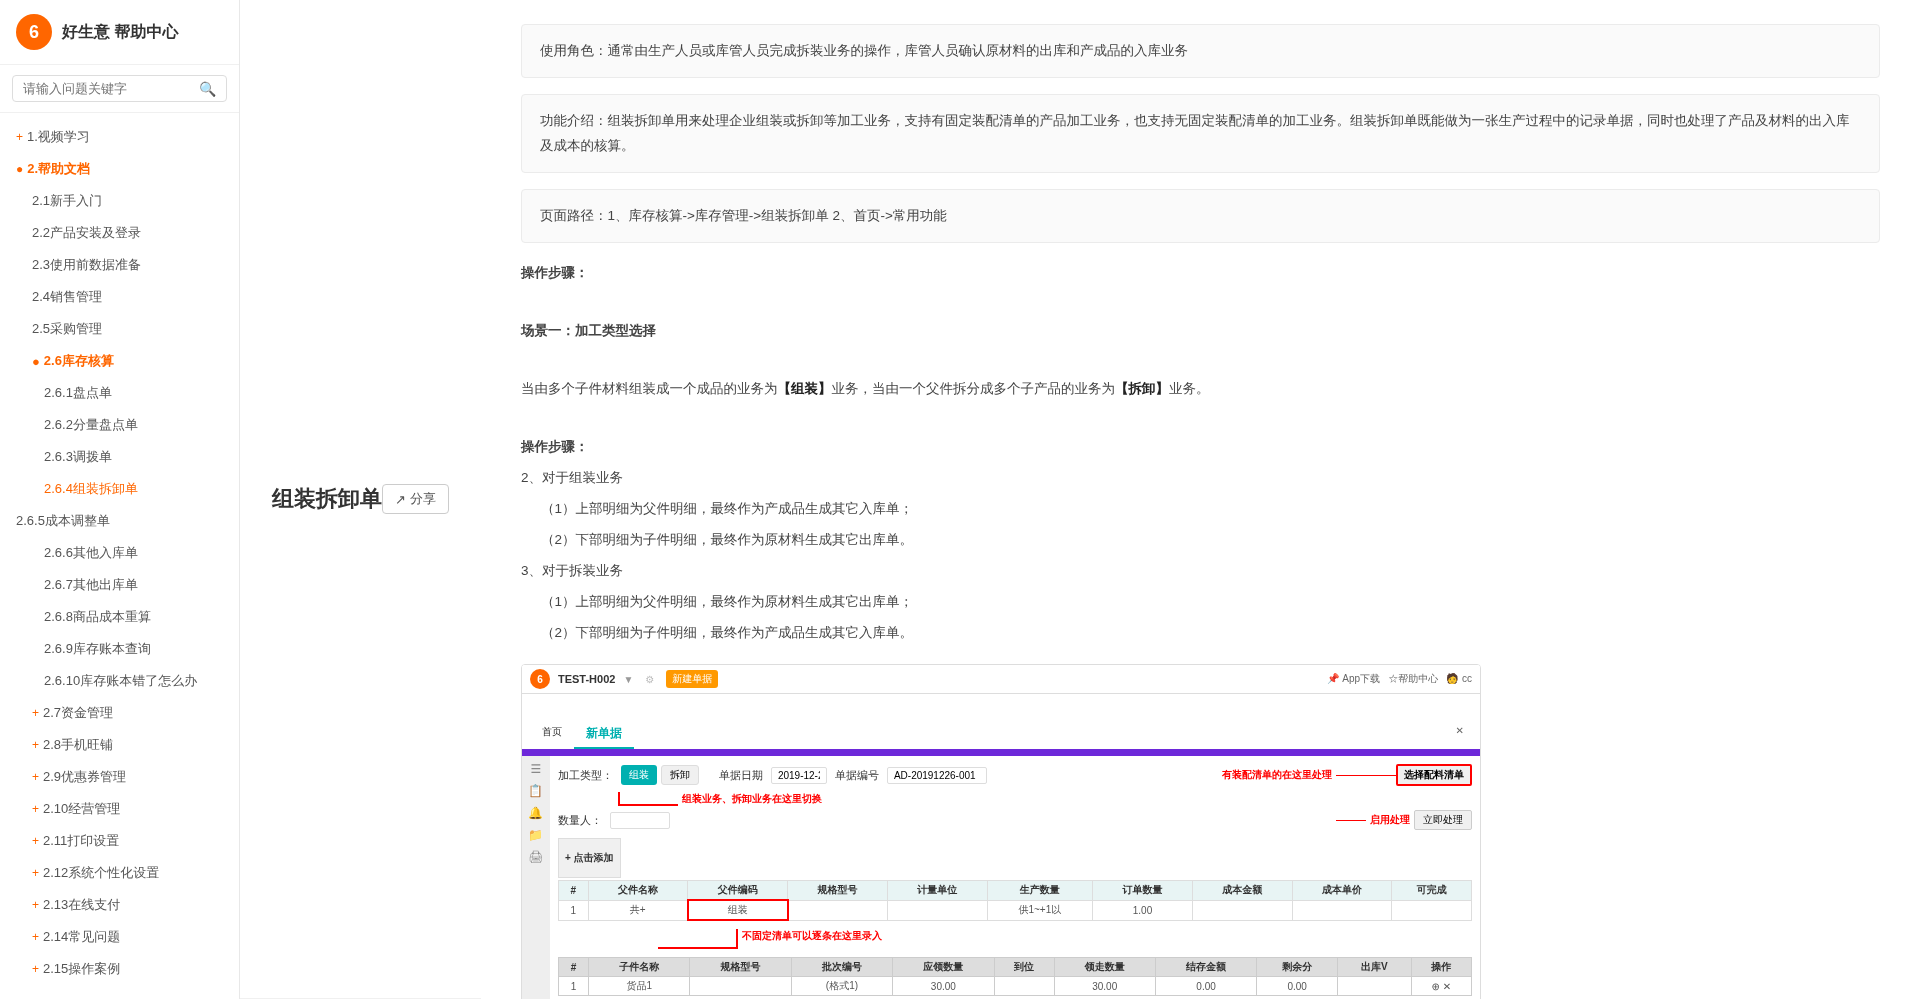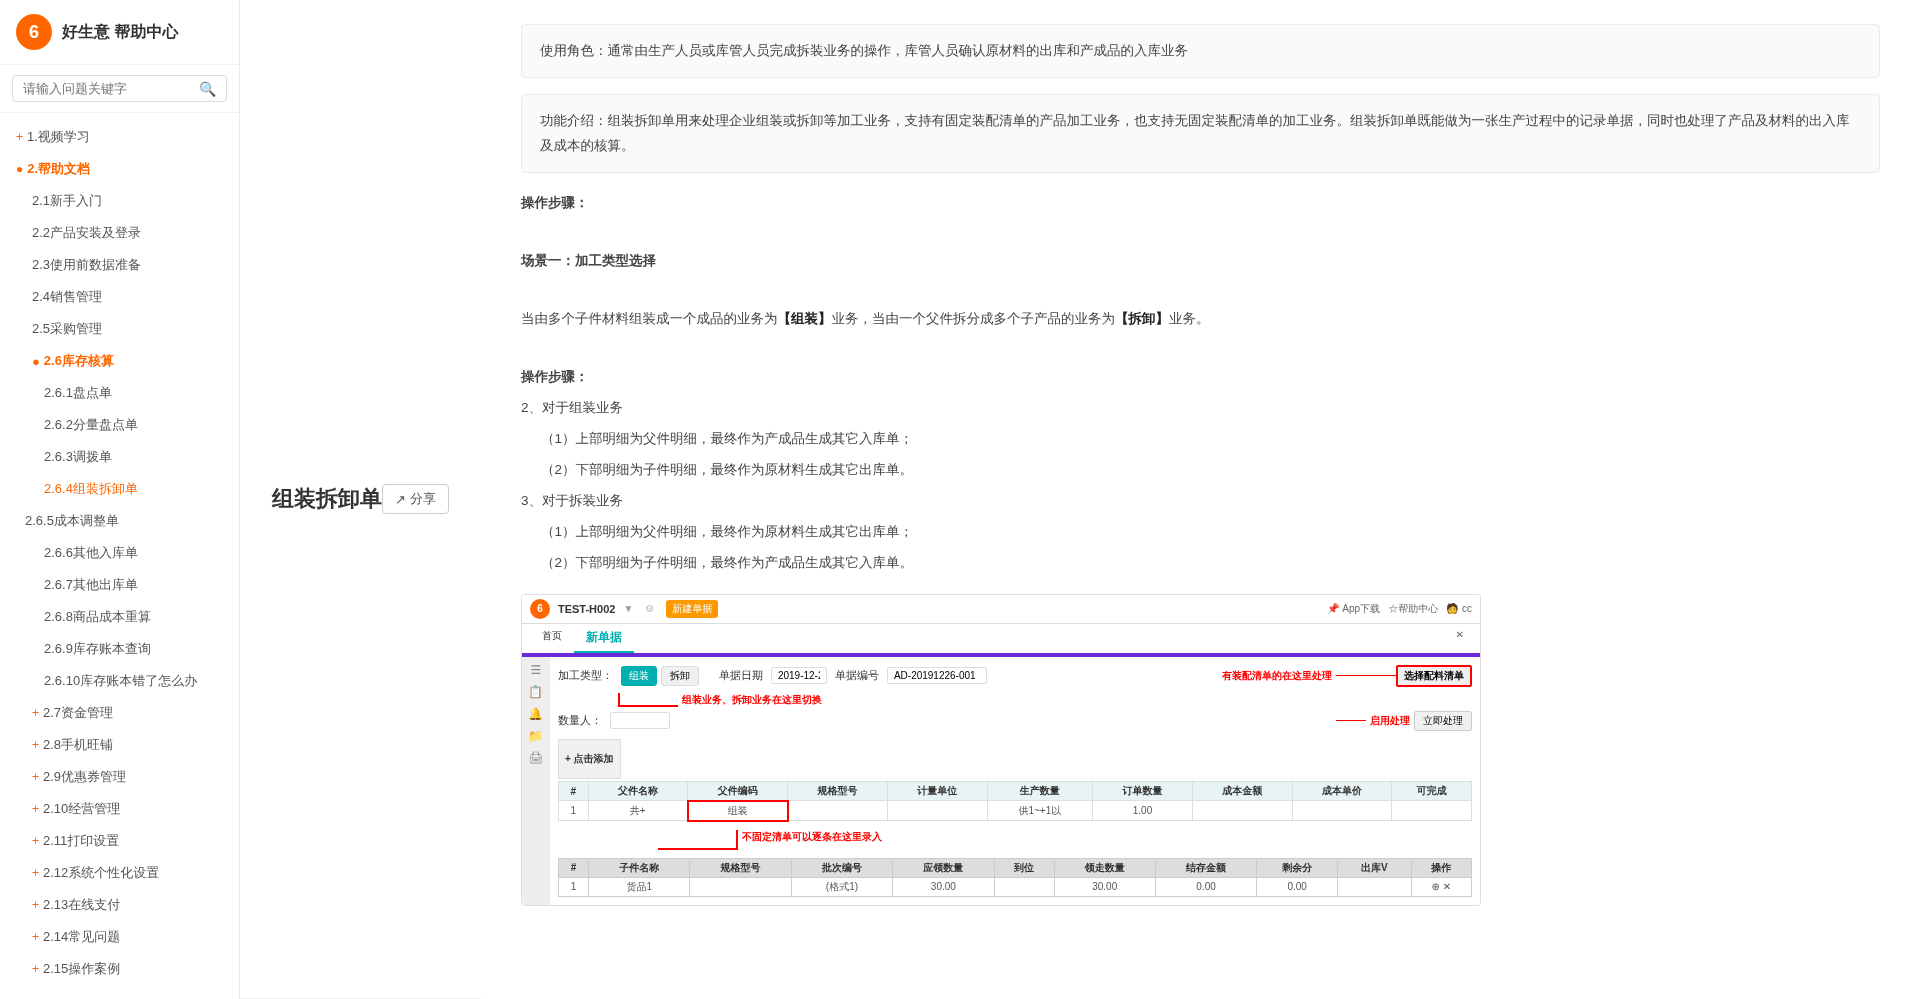--- a/index.html
+++ b/index.html
@@ -178,23 +178,24 @@
       color: #fff;
       border: none;
       border-radius: 3px;
       padding: 2px 8px;
       font-size: 11px;
       cursor: pointer;
     }
     
     .ss-navtabs {
       display: flex;
-      border-bottom: 4px solid #6d28d9;
+      border-bottom: 7px solid #6d28d9;
       background: #fff;
       padding: 0 8px;
+      margin-top: 26px;
     }
     .ss-tab {
       padding: 5px 12px;
       font-size: 11px;
       color: #333;
       cursor: pointer;
       border-bottom: 2px solid transparent;
     }
     .ss-tab.active {
       color: #00b0b0;
@@ -335,21 +336,21 @@
     </div>
     <div class="nav-item sub" style="padding-left:44px;">
       <span>2.6.2分量盘点单</span>
     </div>
     <div class="nav-item sub" style="padding-left:44px;">
       <span>2.6.3调拨单</span>
     </div>
     <div class="nav-item sub active-sub" style="padding-left:44px;color:#f60;">
       <span>2.6.4组装拆卸单</span>
     </div>
-    <div class="nav-item sub" style="padding-left:25px;">
+    <div class="nav-item sub" style="padding-left:16px;">
       <span>2.6.5成本调整单</span>
     </div>
     <div class="nav-item sub" style="padding-left:44px;">
       <span>2.6.6其他入库单</span>
     </div>
     <div class="nav-item sub" style="padding-left:44px;">
       <span>2.6.7其他出库单</span>
     </div>
     <div class="nav-item sub" style="padding-left:44px;">
       <span>2.6.8商品成本重算</span>
@@ -410,20 +411,23 @@
   <div class="content-area">
 
     <div class="info-block">
       <span>使用角色：通常由生产人员或库管人员完成拆装业务的操作，库管人员确认原材料的出库和产成品的入库业务</span>
     </div>
 
     <div class="info-block">
       <span>功能介绍：组装拆卸单用来处理企业组装或拆卸等加工业务，支持有固定装配清单的产品加工业务，也支持无固定装配清单的加工业务。组装拆卸单既能做为一张生产过程中的记录单据，同时也处理了产品及材料的出入库及成本的核算。</span>
     </div>
 
+    <div class="info-block">
+      <span>页面路径：1、库存核算-&gt;库存管理-&gt;组装拆卸单 2、首页-&gt;常用功能</span>
+    </div>
 
     <div class="steps-content">
       <p class="bold">操作步骤：</p>
       <br>
       <p class="bold">场景一：加工类型选择</p>
       <br>
       <p>
         当由多个子件材料组装成一个成品的业务为<span class="bracket-highlight">【组装】</span>业务，当由一个父件拆分成多个子产品的业务为<span class="bracket-highlight">【拆卸】</span>业务。
       </p>
       <br>

